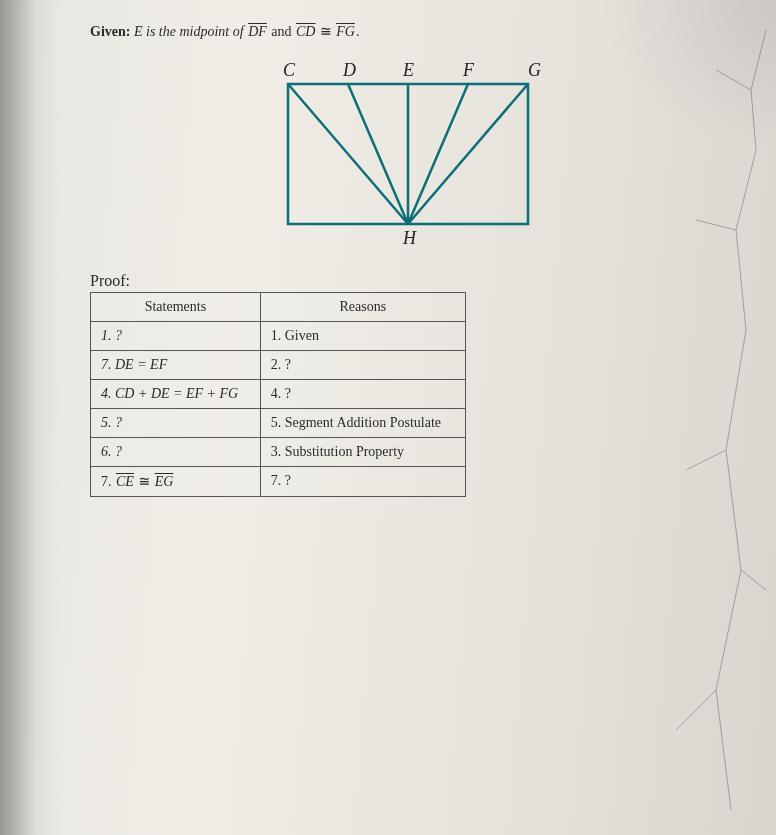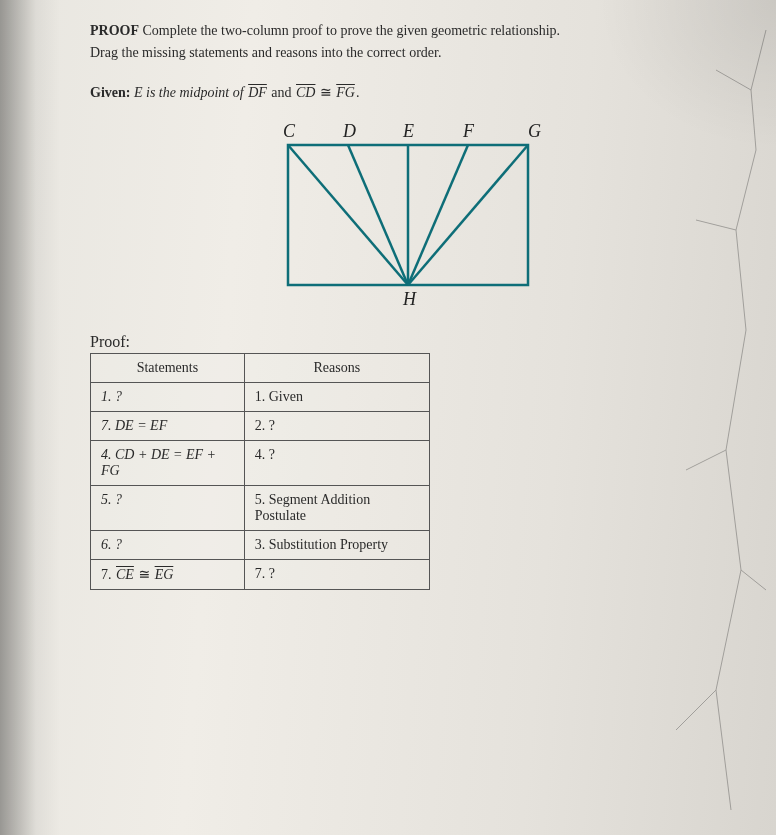--- a/index.html
+++ b/index.html
@@ -51,21 +51,21 @@
     margin: 8px 0 14px 0;
   }
   .proof-label {
     font-size: 16px;
     margin-top: 4px;
     margin-bottom: 2px;
   }
   table.proof {
     border-collapse: collapse;
     font-size: 14px;
-    width: 340px;
+    width: 376px;
     background: rgba(255,255,255,0.05);
   }
   table.proof th, table.proof td {
     border: 1px solid #555;
     padding: 6px 10px;
     text-align: left;
     vertical-align: top;
   }
   table.proof th {
     font-weight: normal;
@@ -86,24 +86,20 @@
     opacity: 0.35;
   }
 </style>
 </head>
 <body>
 
 <div class="page">
   <div class="shadow-left"></div>
   <div class="faded-corner"></div>
 
-  <div class="instructions">
-    <span class="bold">PROOF</span><span> Complete the two-column proof to prove the given geometric relationship.</span><br>
-    <span>Drag the missing statements and reasons into the correct order.</span>
-  </div>
 
   <div class="given-prove">
     <div>
       <span class="bold">Given:</span><span class="ital"> E is the midpoint of </span><span class="overline">DF</span><span> and </span><span class="overline">CD</span><span> ≅ </span><span class="overline">FG</span><span>.</span>
     </div>
   </div>
 
   <div class="figure-wrap">
     <svg width="300" height="200" viewBox="0 0 300 200">
       <g stroke="#0e6e78" stroke-width="2.5" fill="none">

